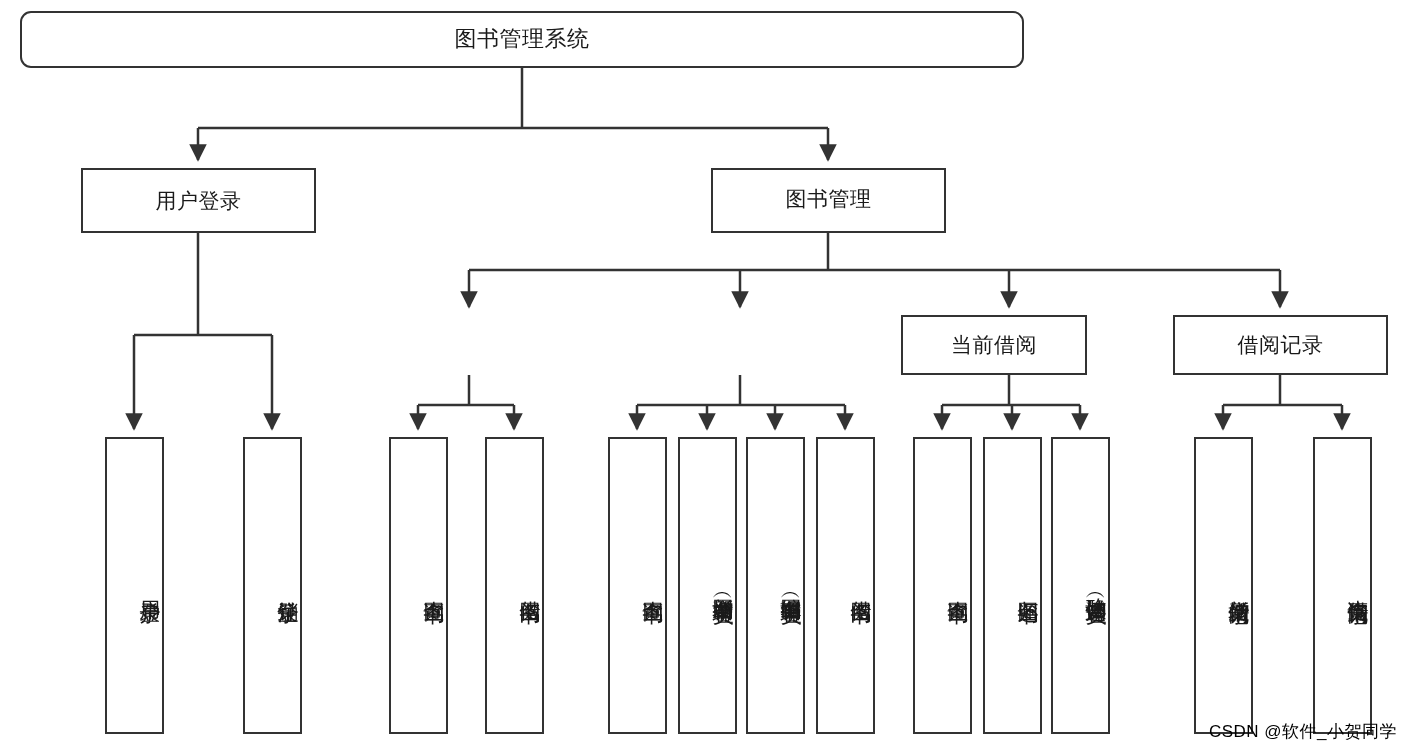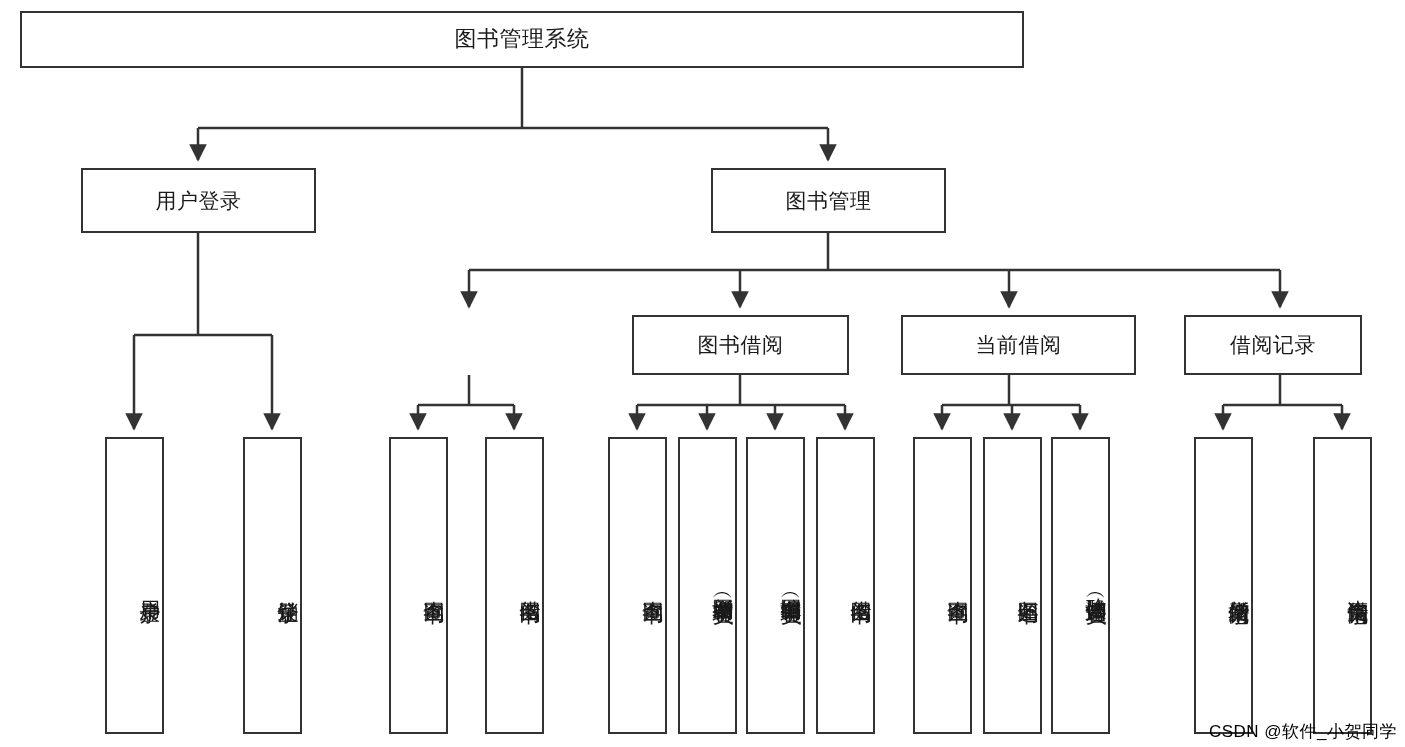--- a/index.html
+++ b/index.html
@@ -122,38 +122,35 @@
       <path d="M 1012 405 L 1012 429" marker-end="url(#arrow)"></path>
       <path d="M 1080 405 L 1080 429" marker-end="url(#arrow)"></path>
 
       <path d="M 1280 375 L 1280 405"></path>
       <path d="M 1223 405 L 1342 405"></path>
       <path d="M 1223 405 L 1223 429" marker-end="url(#arrow)"></path>
       <path d="M 1342 405 L 1342 429" marker-end="url(#arrow)"></path>
     </g>
   </svg>
 
-  <div class="node h root" style="left:20px; top:11px; width:1004px; height:57px;">
+  <div class="node h root" style="left:20px; top:11px; width:1004px; height:57px;border-radius:11px;">
     <span class="lbl">图书管理系统</span>
   </div>
 
   <div class="node h" style="left:81px; top:168px; width:235px; height:65px;">
     <span class="lbl">用户登录</span>
   </div>
-  <div class="node h" style="left:711px; top:168px; width:235px; height:65px;">
+  <div class="node h" style="left:711px; top:168px; width:235px; height:65px;font-family:Liberation Mono, monospace;">
     <span class="lbl">图书管理</span>
   </div>
 
-  <div class="node h" style="left:632px; top:315px; width:217px; height:60px;">
-    <span class="lbl">图书借阅</span>
-  </div>
-  <div class="node h" style="left:901px; top:315px; width:235px; height:60px;">
+  <div class="node h" style="left:901px; top:315px; width:186px; height:60px;">
     <span class="lbl">当前借阅</span>
   </div>
-  <div class="node h" style="left:1173px; top:315px; width:178px; height:60px;margin-left:11px;">
+  <div class="node h" style="left:1173px; top:315px; width:215px; height:60px;">
     <span class="lbl">借阅记录</span>
   </div>
 
   <div class="node v" style="left:105px; top:437px; width:59px; height:297px;">
     <span class="lbl">用户登录</span>
   </div>
   <div class="node v" style="left:243px; top:437px; width:59px; height:297px;">
     <span class="lbl">注销登录</span>
   </div>
   <div class="node v" style="left:389px; top:437px; width:59px; height:297px;">

